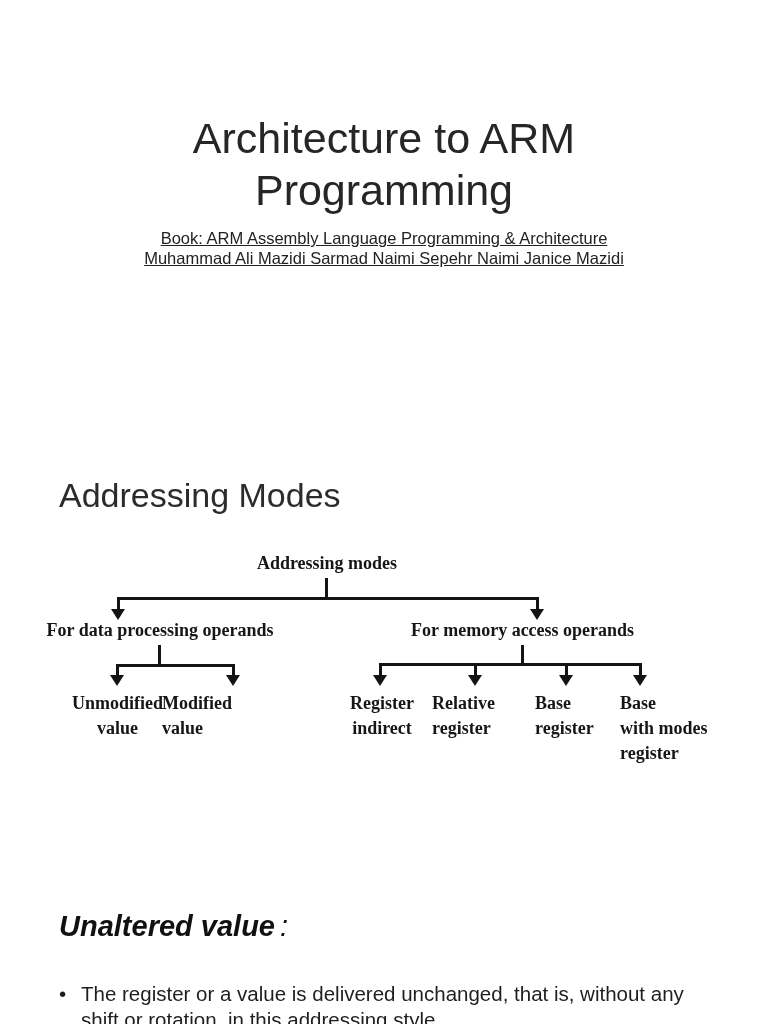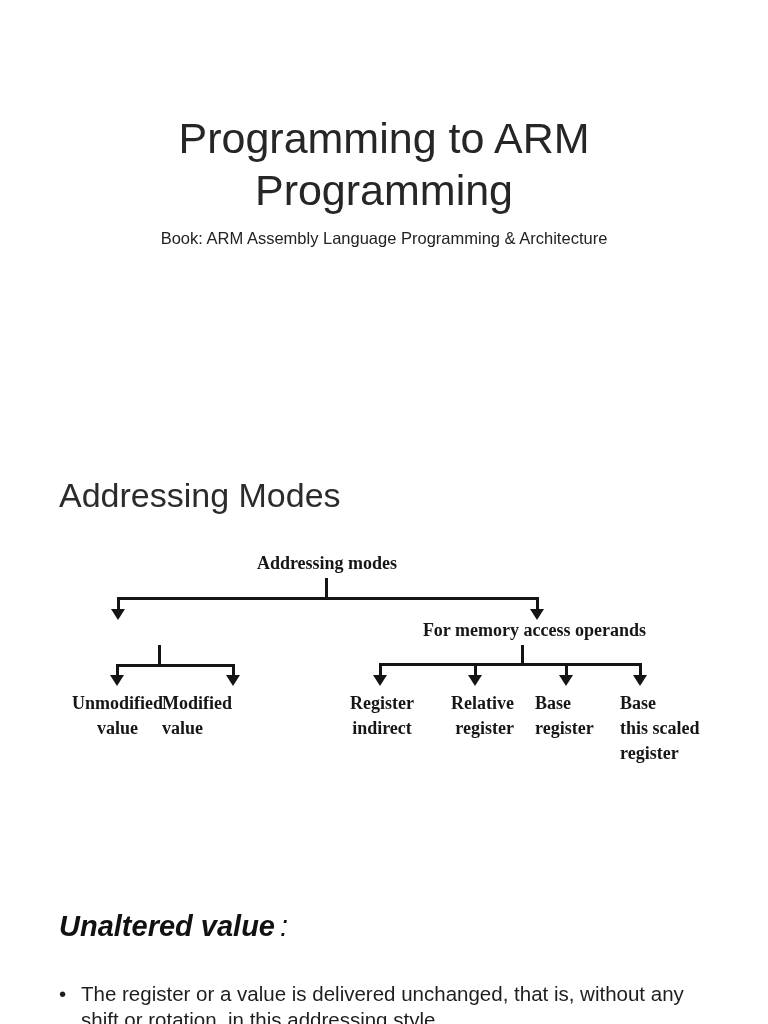--- a/index.html
+++ b/index.html
@@ -20,20 +20,21 @@
     font-size:43px; line-height:52px;
     color:#262626;
     font-weight:400;
   }
   .slide-subtitle {
     top:229px; left:0; width:768px;
     text-align:center;
     font-size:16.5px; line-height:19.5px;
     color:#222222;
     font-weight:400;
+    text-decoration:underline;
   }
 
   
   .section-heading {
     top:476px; left:59px;
     font-size:34px; line-height:38px;
     color:#2b2b2b;
     font-weight:400;
   }
 
@@ -69,41 +70,43 @@
     color:#1e1e1e;
   }
   .bullet-item .glyph { width:22px; flex:0 0 22px; }
 </style>
 </head>
 <body>
 
 <div class="abs" style="top:0;left:0;width:768px;height:1024px;">
 
   <div class="abs slide-title">
-    <div>Programming to ARM</div>
+    <div>Architecture to ARM</div>
     <div>Programming</div>
   </div>
   <div class="abs slide-subtitle">
     <div>Book: ARM Assembly Language Programming &amp; Architecture</div>
+    <div>Muhammad Ali Mazidi Sarmad Naimi Sepehr Naimi Janice Mazidi</div>
   </div>
 
   <div class="abs section-heading">Addressing Modes</div>
 
   <div class="abs diagram">
 
     <div class="node" style="left:227px; top:6px; width:200px; text-align:center;">Addressing modes</div>
     <div class="vline" style="left:325px; top:33px; width:3px; height:19px;"></div>
 
     <div class="hline" style="left:117px; top:52px; width:422px; height:3px;"></div>
     <div class="vline" style="left:117px; top:52px; width:3px; height:13px;"></div>
     <div class="arrow" style="left:111px; top:64px;"></div>
     <div class="vline" style="left:536px; top:52px; width:3px; height:13px;"></div>
     <div class="arrow" style="left:530px; top:64px;"></div>
 
-    <div class="node" style="left:398px; top:73px; width:248px; text-align:right;">For memory access operands</div>
+    <div class="node" style="left:33px; top:73px; width:254px; text-align:center;">For data processing operands</div>
+    <div class="node" style="left:411px; top:73px; width:248px; text-align:left;">For memory access operands</div>
 
     <div class="vline" style="left:158px; top:100px; width:3px; height:19px;"></div>
     <div class="hline" style="left:116px; top:119px; width:119px; height:3px;"></div>
     <div class="vline" style="left:116px; top:119px; width:3px; height:11px;"></div>
     <div class="arrow" style="left:110px; top:130px;"></div>
     <div class="vline" style="left:232px; top:119px; width:3px; height:11px;"></div>
     <div class="arrow" style="left:226px; top:130px;"></div>
 
     <div class="leaf" style="left:55px; top:146px; width:125px; text-align:center;">
       <div>Unmodified</div>
@@ -122,31 +125,31 @@
     <div class="arrow" style="left:468px; top:130px;"></div>
     <div class="vline" style="left:565px; top:118px; width:3px; height:12px;"></div>
     <div class="arrow" style="left:559px; top:130px;"></div>
     <div class="vline" style="left:639px; top:118px; width:3px; height:12px;"></div>
     <div class="arrow" style="left:633px; top:130px;"></div>
 
     <div class="leaf" style="left:341px; top:146px; width:82px; text-align:center;">
       <div>Register</div>
       <div>indirect</div>
     </div>
-    <div class="leaf" style="left:432px; top:146px; width:82px; text-align:right;">
+    <div class="leaf" style="left:432px; top:146px; width:82px; text-align:left;">
       <div>Relative</div>
       <div>register</div>
     </div>
     <div class="leaf" style="left:535px; top:146px; width:90px; text-align:left;">
       <div>Base</div>
       <div>register</div>
     </div>
     <div class="leaf" style="left:620px; top:146px; width:115px; text-align:left;">
       <div>Base</div>
-      <div>this scaled</div>
+      <div>with modes</div>
       <div>register</div>
     </div>
   </div>
 
   <div class="abs unaltered-heading">
     <span>Unaltered value</span><span class="colon">:</span>
   </div>
 
   <div class="abs bullet-item">
     <span class="glyph">•</span>

